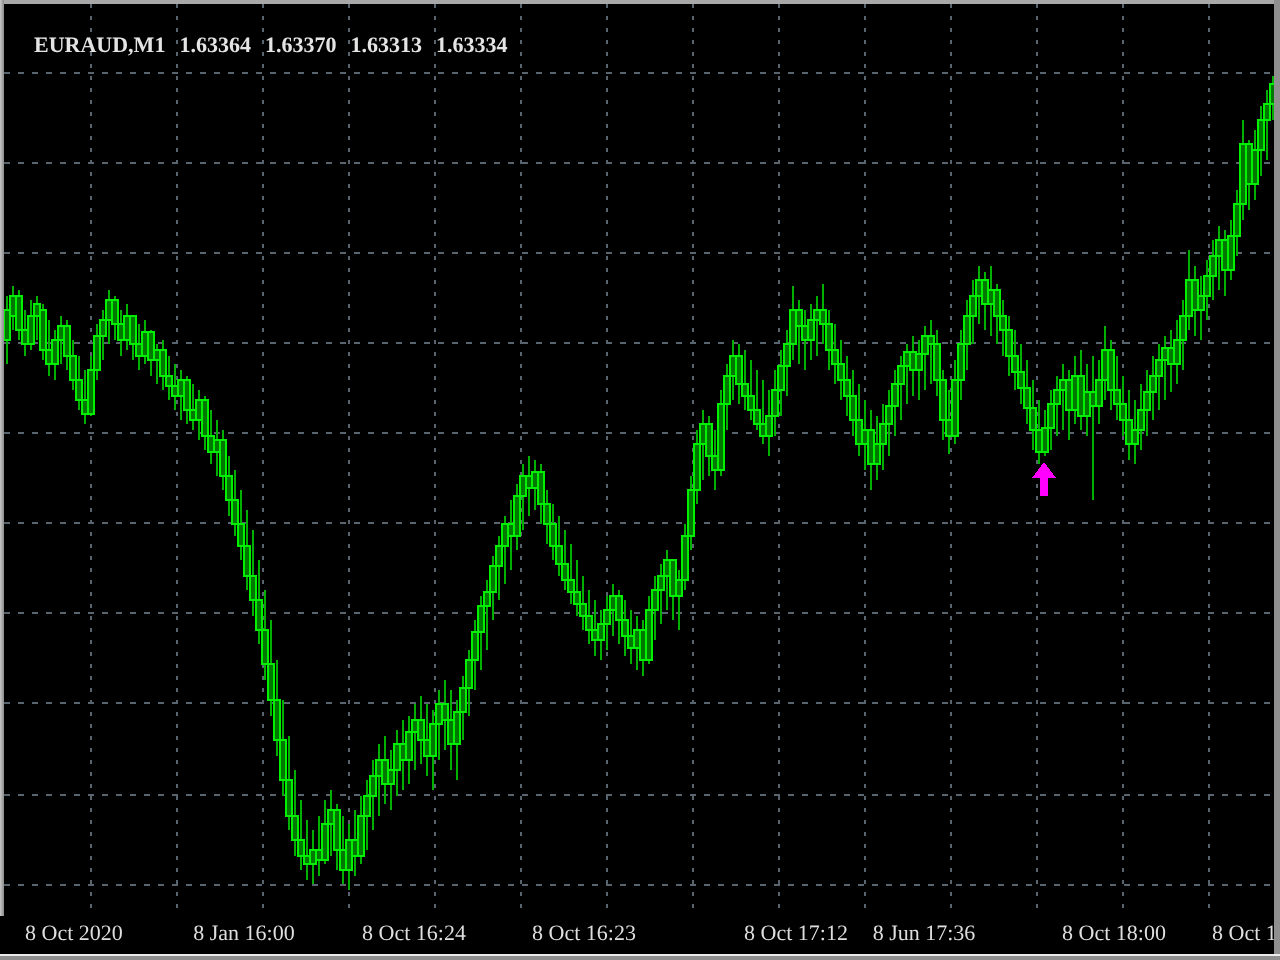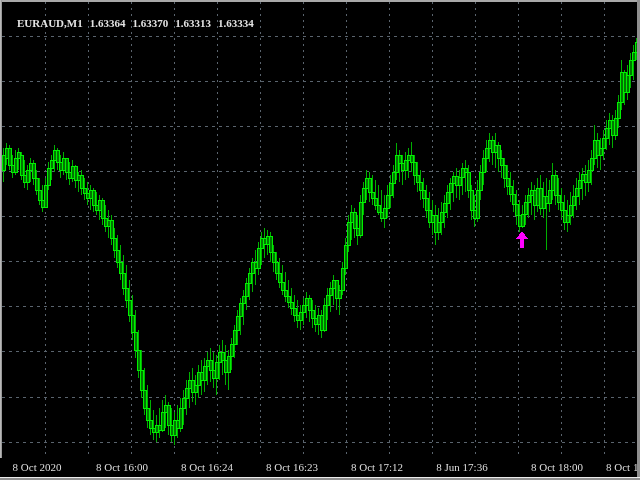--- a/index.html
+++ b/index.html
@@ -490,24 +490,24 @@
       </g>
       <polygon points="516,239 522,231 528,239 524,239 524,248 520,248 520,239" fill="#FF00FF"></polygon>
     </svg>
 
   <div class="title-overlay">
     <span>EURAUD,M1</span><span>1.63364</span><span>1.63370</span><span>1.63313</span><span>1.63334</span>
   </div>
 
   <div class="time-axis" id="time-axis">
       <div class="axis-label" style="left: 37px;">8 Oct 2020</div>
-      <div class="axis-label" style="left: 122px;">8 Oct 16:00</div>
+      <div class="axis-label" style="left: 122px;">8 Jan 16:00</div>
       <div class="axis-label" style="left: 207px; text-align: right;">8 Oct 16:24</div>
       <div class="axis-label" style="left: 292px;">8 Oct 16:23</div>
-      <div class="axis-label" style="left: 377px;">8 Oct 17:12</div>
+      <div class="axis-label" style="left: 398px;">8 Oct 17:12</div>
       <div class="axis-label" style="left: 462px;">8 Jun 17:36</div>
       <div class="axis-label" style="left: 547px; padding-left: 20px;">8 Oct 18:00</div>
       <div class="axis-label" style="left: 632px;">8 Oct 18:24</div>
     </div>
 
   <div class="b border-top"></div>
   <div class="b border-left"></div>
   <div class="b border-right"></div>
   <div class="b bottom-highlight"></div>
   <div class="b border-bottom"></div>

